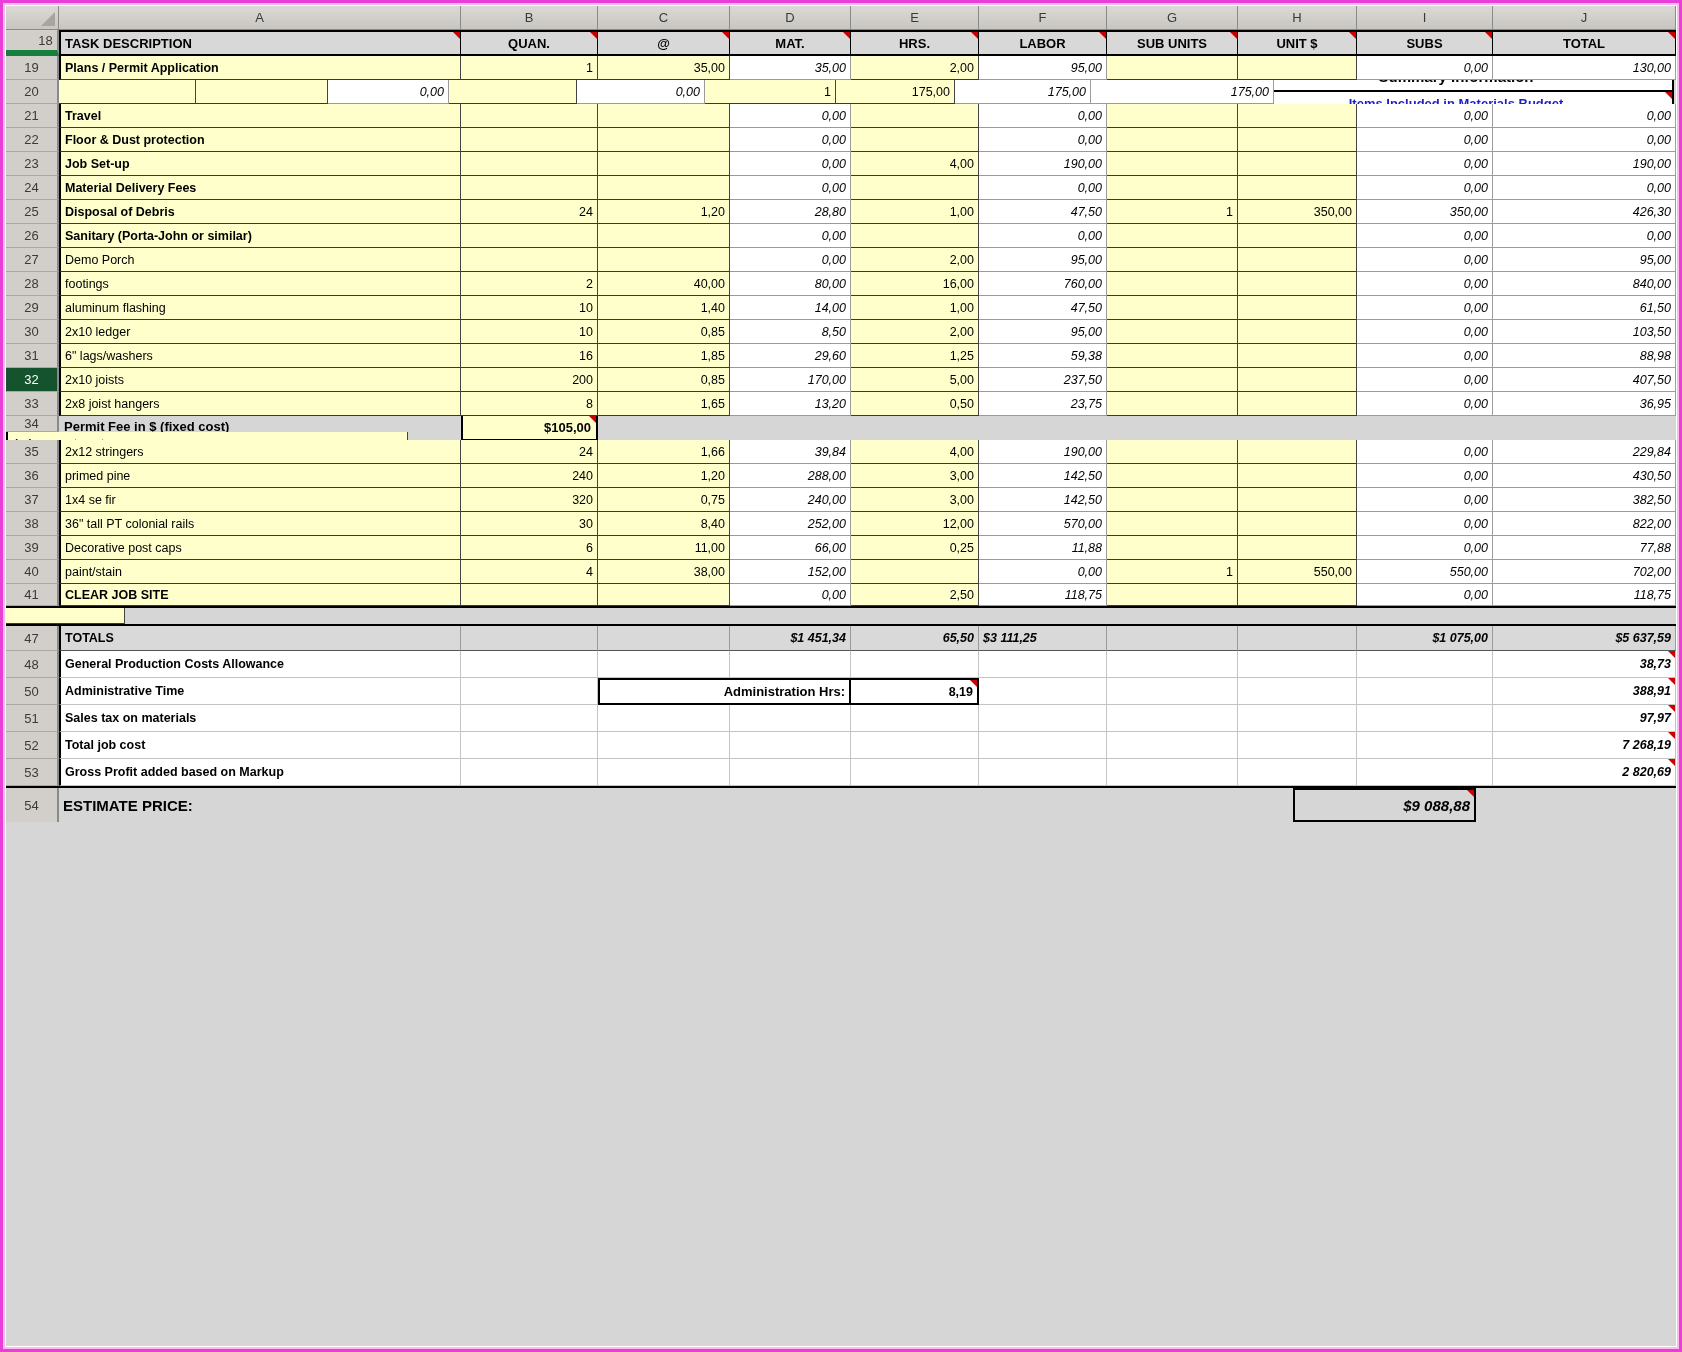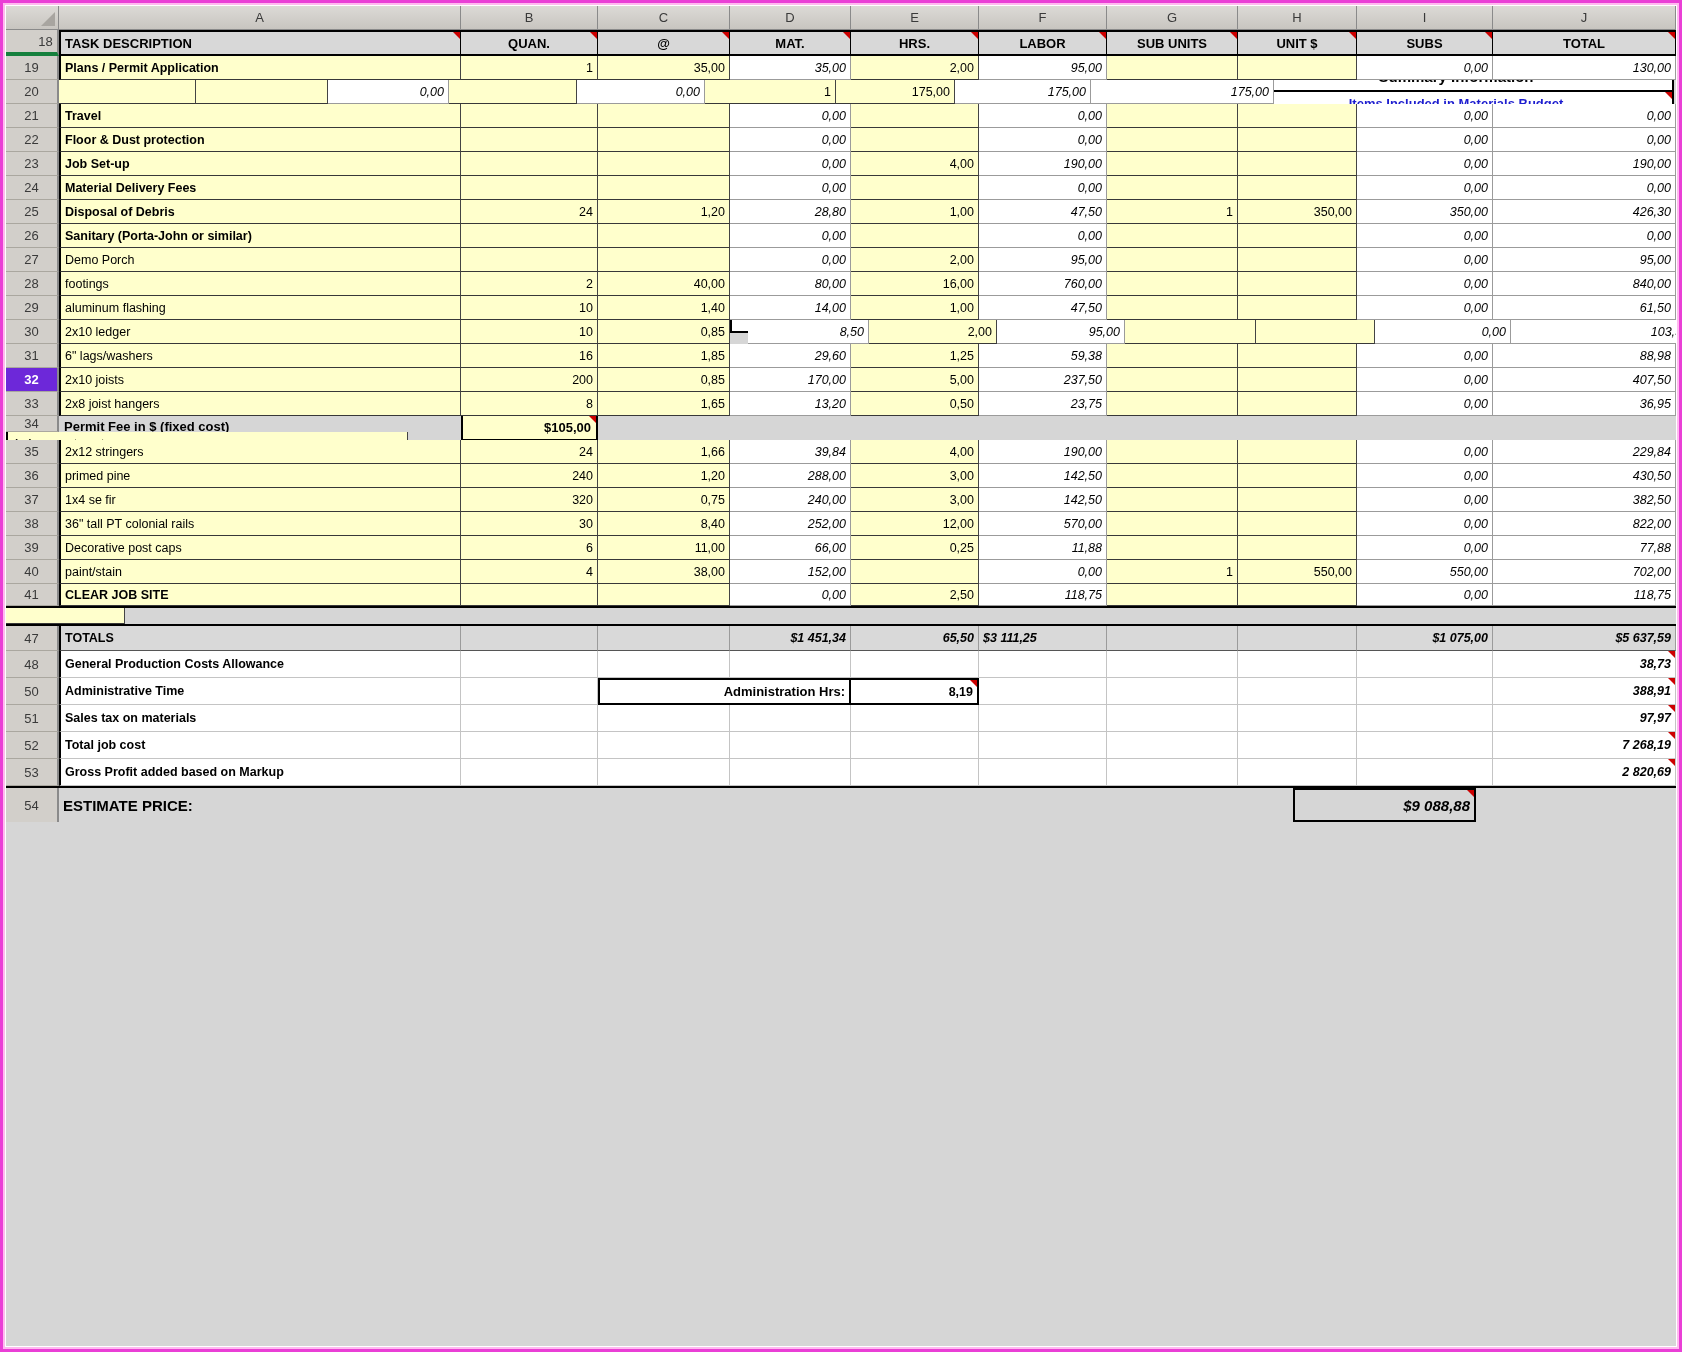--- a/index.html
+++ b/index.html
@@ -28,21 +28,21 @@
   
   .sumbox{position:absolute;border:2px solid #000;background:#fff;}
   .sumrow{position:absolute;left:0;right:0;display:flex;}
   .sumlab{width:255px;display:flex;align-items:center;justify-content:flex-end;padding-right:6px;font-size:13px;font-weight:bold;border-right:1px solid #b5b5b5;}
   .sumval{flex:1;display:flex;align-items:center;justify-content:flex-end;padding-right:5px;font-size:13px;font-weight:bold;font-style:italic;}
   .blue{color:#1d1dcf;}
   
   .trow{display:flex;position:relative;}
   .rn{width:53px;background:#d2cfca;border-right:2px solid #8a8a8a;border-bottom:1px solid #aaa79f;
       display:flex;align-items:center;justify-content:center;font-size:13px;color:#3a3a3a;flex:none;}
-  .rn.active{background:#6d28d9;color:#fff;font-weight:bold;}
+  .rn.active{background:#14532d;color:#fff;font-weight:normal;}
   .tc{height:100%;border-right:1px solid #9b9b9b;border-bottom:1px solid #9b9b9b;font-size:12.5px;
       padding:0 4px;display:flex;align-items:center;flex:none;background:#fff;}
   .tc.y{background:#ffffcc;border-right:1px solid #444;border-bottom:1px solid #383838;}
   .tc.r{justify-content:flex-end;}
   .tc.i{font-style:italic;justify-content:flex-end;}
   .tc.b{font-weight:bold;}
   .tc.desc{border-left:2px solid #000;}
   .th{height:100%;background:#d8d8d8;border-right:1px solid #000;border-bottom:2px solid #000;border-top:2px solid #000;
       font-size:13px;font-weight:bold;display:flex;align-items:center;justify-content:center;position:relative;flex:none;}
   .totrow .tc{background:#d9d9d9;border-right:1px solid #9b9b9b;border-bottom:1px solid #555;font-weight:bold;font-style:italic;}
@@ -183,21 +183,21 @@
           <div class="abs lbl" style="left:85px;top:357px;height:27px;width:395px;line-height:1.25;">Enter here your GPC in $</div>
           <div class="ybox rt rc" style="left:455px;top:357px;width:137px;height:27px;">$12 500</div>
           <div class="abs lbl" style="left:58px;top:384px;height:27px;width:395px;line-height:1.25;">Permit Fee in $ (fixed cost)</div>
           <div class="ybox rt rc" style="left:455px;top:384px;width:137px;height:27px;">$105,00</div>
           <div class="abs lbl" style="left:58px;top:411px;height:58px;width:395px;line-height:1.25;">Admin hrs. to add for Lead Carpenter, per 8 man hours inside this estimate</div>
           <div class="ybox rt rc" style="left:455px;top:411px;width:137px;height:58px;">1,00</div>
         </div>
 
   <div id="tasktable">
           <div class="trow" style="height:26px;">
-            <div class="rn" style="border-bottom:4px solid #15803d;padding-left:28px;">18</div>
+            <div class="rn" style="border-bottom:6px solid #15803d;padding-left:28px;">18</div>
             <div class="th rc" style="width: 402px; justify-content: flex-start; padding-left: 4px; border-left: 2px solid rgb(0, 0, 0);">TASK DESCRIPTION</div>
             <div class="th rc" style="width:137px;">QUAN.</div>
             <div class="th rc" style="width:132px;">@</div>
             <div class="th rc" style="width:121px;">MAT.</div>
             <div class="th rc" style="width:128px;">HRS.</div>
             <div class="th rc" style="width:128px;">LABOR</div>
             <div class="th rc" style="width:131px;">SUB UNITS</div>
             <div class="th rc" style="width:119px;">UNIT $</div>
             <div class="th rc" style="width:136px;">SUBS</div>
             <div class="th rc" style="width:183px;">TOTAL</div>
@@ -342,21 +342,21 @@
             <div class="tc y r" style="width:131px;"></div>
             <div class="tc y r" style="width:119px;"></div>
             <div class="tc i" style="width:136px;">0,00</div>
             <div class="tc i" style="width:183px;">61,50</div>
           </div>
           <div class="trow" style="height:24px;">
             <div class="rn">30</div>
             <div class="tc y desc" style="width:402px;">2x10 ledger</div>
             <div class="tc y r" style="width:137px;">10</div>
             <div class="tc y r" style="width:132px;">0,85</div>
-            <div class="tc i" style="width:121px;margin-left:18px;">8,50</div>
+            <div class="tc i" style="width:121px;">8,50</div>
             <div class="tc y r" style="width:128px;">2,00</div>
             <div class="tc i" style="width:128px;">95,00</div>
             <div class="tc y r" style="width:131px;"></div>
             <div class="tc y r" style="width:119px;"></div>
             <div class="tc i" style="width:136px;">0,00</div>
             <div class="tc i" style="width:183px;">103,50</div>
           </div>
           <div class="trow" style="height:24px;">
             <div class="rn">31</div>
             <div class="tc y desc" style="width:402px;">6" lags/washers</div>

